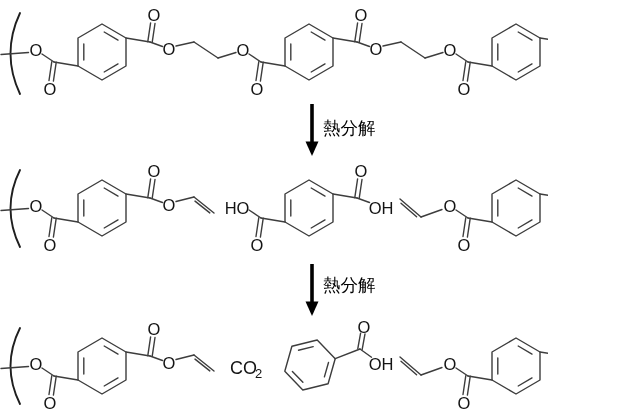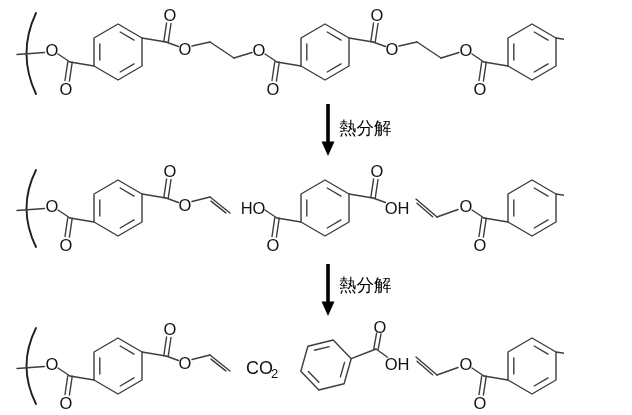--- a/index.html
+++ b/index.html
@@ -1,17 +1,17 @@
 <!DOCTYPE html>
 <html style="--bond: #3d3d3d; --label: #141414; --arrow: #000000;"><head>
 <meta charset="utf-8">
 <style>
   html,body{margin:0;padding:0;background:#ffffff;}
   .page{position:relative;width:548px;height:415px;background:#fff;overflow:hidden;
-        font-family:"Liberation Sans",sans-serif;padding-left:16px;}
+        font-family:"Liberation Sans",sans-serif;}
   svg{display:block;}
   .ring{stroke:var(--bond,#3d3d3d);stroke-width:1.4;fill:none;stroke-linejoin:round;}
   .bond{stroke:var(--bond,#3d3d3d);stroke-width:1.4;fill:none;stroke-linecap:round;}
   .atom{fill:var(--label,#141414);font-size:16.5px;text-anchor:middle;
         font-family:"Liberation Sans",sans-serif;}
   .paren{stroke:#1f1f1f;stroke-width:1.9;fill:none;stroke-linecap:round;}
   .arrow-line{stroke:var(--arrow,#000);stroke-width:3.6;}
   .arrow-head{fill:var(--arrow,#000);stroke:none;}
   .cjk{fill:#000;font-size:17.5px;text-anchor:start;font-family:"Liberation Sans",sans-serif;}
   .co2{fill:var(--label,#141414);font-size:18px;text-anchor:start;}

